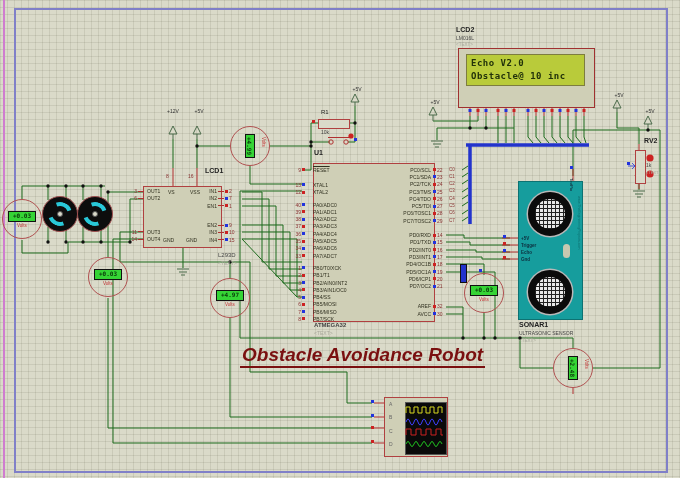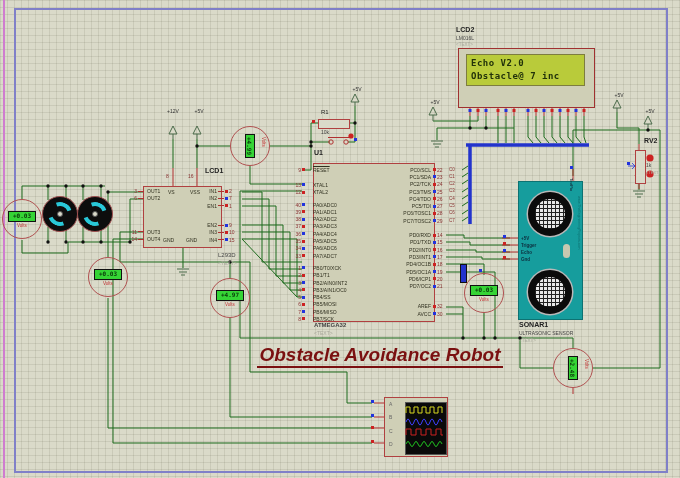--- a/index.html
+++ b/index.html
@@ -78,21 +78,21 @@
   .scr{position:absolute;left:20px;top:4px;width:40px;height:51px;background:#0a0a0a;border:1px solid #555;}
   .chs{position:absolute;left:4px;top:3px;display:flex;flex-direction:column;}
   .chs .ch{height:13.3px;font-size:5px;color:#666;}
   
   .pwr{position:absolute;font-size:5px;color:#333;transform:translateX(-50%);}
   .clabels{position:absolute;left:449px;top:166.5px;display:flex;flex-direction:column;}
   .clabels .cl{height:7.3px;font-size:4.5px;color:#8a3333;}
   .r1body{position:absolute;left:318px;top:119px;width:30px;height:8px;border:1px solid #b04040;background:#dadac9;}
   .rvbody{position:absolute;left:635px;top:150px;width:9px;height:32px;border:1px solid #b04040;background:#dadac9;}
   .bluecomp{position:absolute;left:460px;top:264px;width:5px;height:17px;background:#2233cc;border:1px solid #111;}
-  .title{position:absolute;left:240px;top:344px;width:280px;text-align:center;
+  .title{position:absolute;left:240px;top:344px;width:280px;text-align:left;
          font-size:19px;font-weight:bold;font-style:italic;color:#7a1010;}
   .title span{border-bottom:2px solid #7a1010;padding:0 2px 1px 2px;}
 </style>
 </head>
 <body>
 
 <div id="sheet">
   <div class="margin-line"></div>
   <div class="sheet-border"></div>
 
@@ -578,21 +578,21 @@
       <div class="cl">C4</div>
       <div class="cl">C5</div>
       <div class="cl">C6</div>
       <div class="cl">C7</div>
     </div>
 
   <div class="ref" style="left:456px;top:26px">LCD2</div>
   <div class="part" style="left:456px;top:35px;font-size:5px">LM016L</div>
   <div class="note" style="left:456px;top:42px;font-size:4.5px">&lt;TEXT&gt;</div>
   <div class="lcdbox">
-    <div class="lcdscr"><span>Echo V2.0</span><br><span>Obstacle@ 7 inc</span></div>
+    <div class="lcdscr"><span>Echo V2.0</span><br><span>Obstacle@ 10 inc</span></div>
   </div>
   <div class="vpins">
 
   <div class="vp" data-field="name"></div>
       <div class="vp" data-field="name"></div>
       <div class="vp" data-field="name"></div>
       <div class="vp" data-field="name" style="--gap: 4px;"></div>
       <div class="vp" data-field="name"></div>
       <div class="vp" data-field="name"></div>
       <div class="vp" data-field="name" style="--gap: 6px;"></div>

